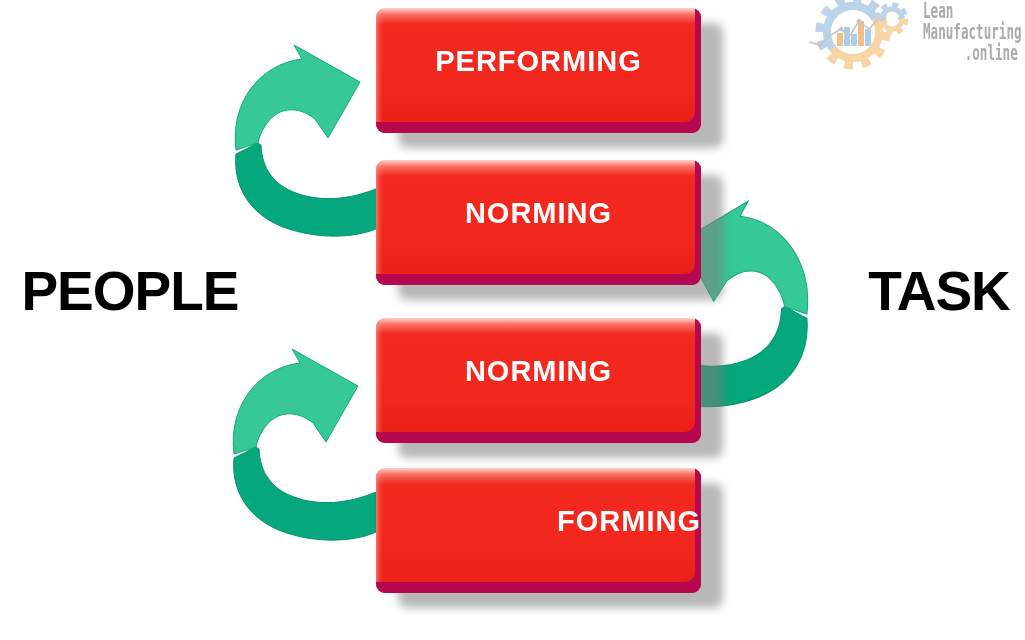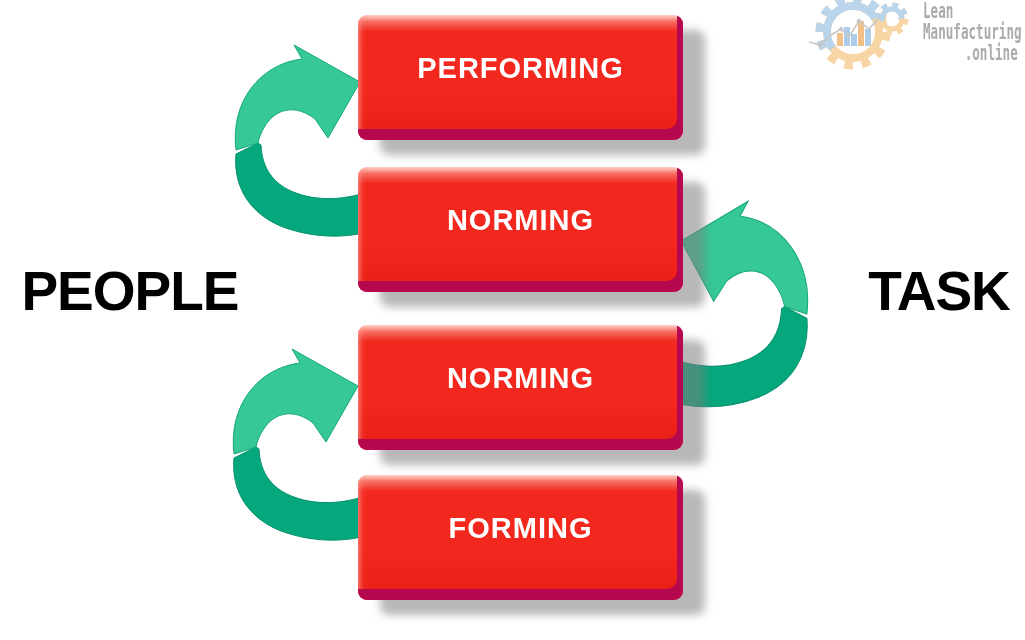--- a/index.html
+++ b/index.html
@@ -2,38 +2,37 @@
 <html><head>
 <meta charset="utf-8">
 <style>
   html,body{margin:0;padding:0;background:#fff;}
   #canvas{
     position:relative;width:1025px;height:640px;background:#ffffff;
     overflow:hidden;font-family:"Liberation Sans",sans-serif;
   }
   
   .stage-box{
-    position:absolute;left:358px;width:325px;height:125px;
+    position:absolute;left:376px;width:325px;height:125px;
     box-sizing:border-box;border-radius:9px;
     background:linear-gradient(180deg,#ffd9d2 0%,#f77165 5%,#f2291f 13%,#f2271d 62%,#e81f15 100%);
     box-shadow:
       inset -7px -12px 0 -1px #b5084e,
       inset 4px 0 6px -3px #ff9c92,
       22px 15px 9px rgba(125,125,125,0.55);
     display:flex;align-items:center;justify-content:center;
     padding-bottom:18px;
-    margin-top:7px;
   }
   .stage-label{
     color:#ffffff;font-weight:bold;font-size:29px;letter-spacing:1px;
   }
   #box-performing{top:8px;}
   #box-norming{top:160px;text-align:center;}
   #box-storming{top:318px;}
-  #box-forming{top:468px;}
+  #box-forming{top:468px;justify-content:flex-end;}
   
   .side-label{
     position:absolute;display:flex;align-items:center;justify-content:center;
     color:#000;font-weight:bold;font-size:55px;letter-spacing:-1px;height:74px;
   }
   #label-people{left:0;top:254px;width:260px;}
   #label-task{left:853px;top:254px;width:172px;}
   
   .swoosh{position:absolute;overflow:visible;}
   #arrow-1{left:228px;top:42px;width:150px;height:200px;}

